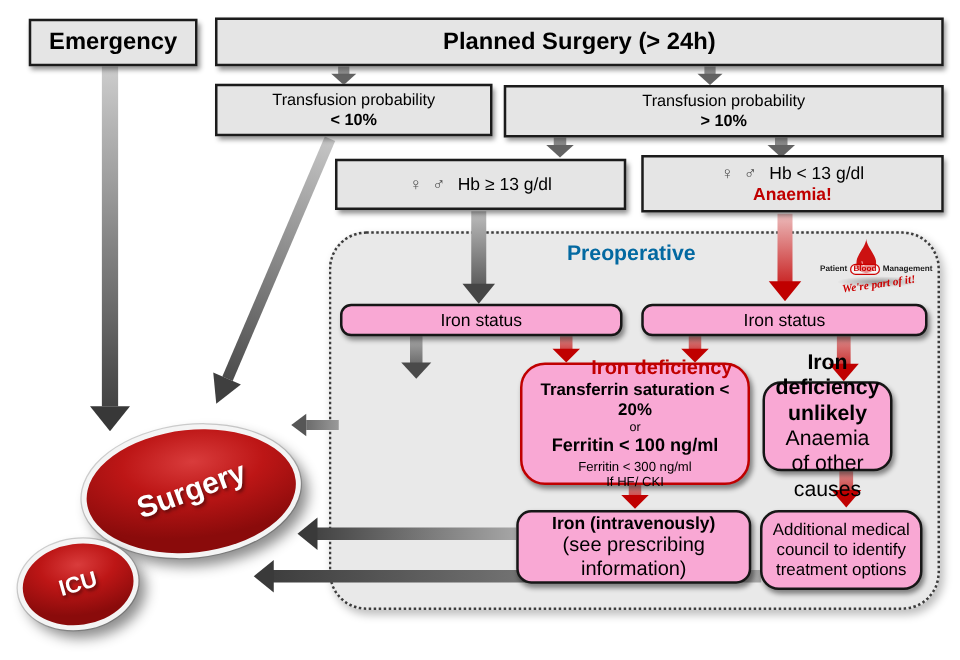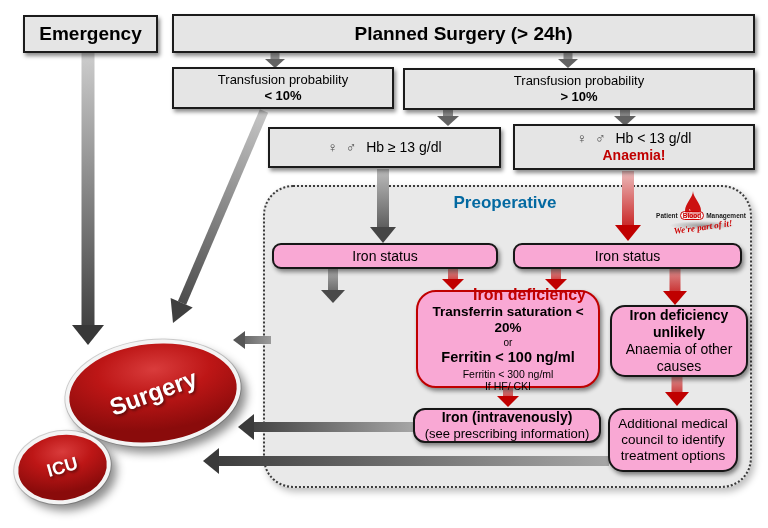--- a/index.html
+++ b/index.html
@@ -234,28 +234,28 @@
 
   <div class="wbox" style="left:416px; top:290px; width:184px; height:98px; border:2.5px solid #c00000; border-radius:20px; padding:3px 2px;">
     <span class="b red" style="font-size:16px;margin-left:43px;">Iron deficiency</span>
     <span class="b" style="font-size:13.5px;">Transferrin saturation &lt; 20%</span>
     <span style="font-size:10px;">or</span>
     <span class="b" style="font-size:14.5px;">Ferritin &lt; 100 ng/ml</span>
     <span style="font-size:10.5px; margin-top:2px;">Ferritin &lt; 300 ng/ml</span>
     <span style="font-size:10.5px;">If HF/ CKI</span>
   </div>
 
-  <div class="wbox" style="left:610px; top:305px; width:138px; height:72px; font-size:14px; border-radius:15px; padding:2px;">
+  <div class="wbox" style="left:610px; top:305px; width:104px; height:72px; font-size:17px; border-radius:15px; padding:12px;">
     <span class="b">Iron deficiency unlikely</span>
     <span>Anaemia of other causes</span>
   </div>
 
-  <div class="wbox" style="left:413px; top:408px; width:188px; height:35px; border-radius:12px;">
+  <div class="wbox" style="left:413px; top:408px; width:188px; height:59px; border-radius:12px;">
     <span class="b" style="font-size:14px;">Iron (intravenously)</span>
-    <span style="font-size:13px;">(see prescribing information)</span>
+    <span style="font-size:16px;">(see prescribing information)</span>
   </div>
 
   <div class="wbox" style="left:608px; top:408px; width:130px; height:64px; font-size:13.5px; border-radius:15px; padding:2px;">
     <span>Additional medical council to identify treatment options</span>
   </div>
 
   <div class="ell" style="left:65px; top:340px; width:176px; height:106px; transform:rotate(-6deg);">
     <div class="ell-inner"></div>
     <span class="ell-label" style="font-size:24px; transform:rotate(-14deg);">Surgery</span>
   </div>

